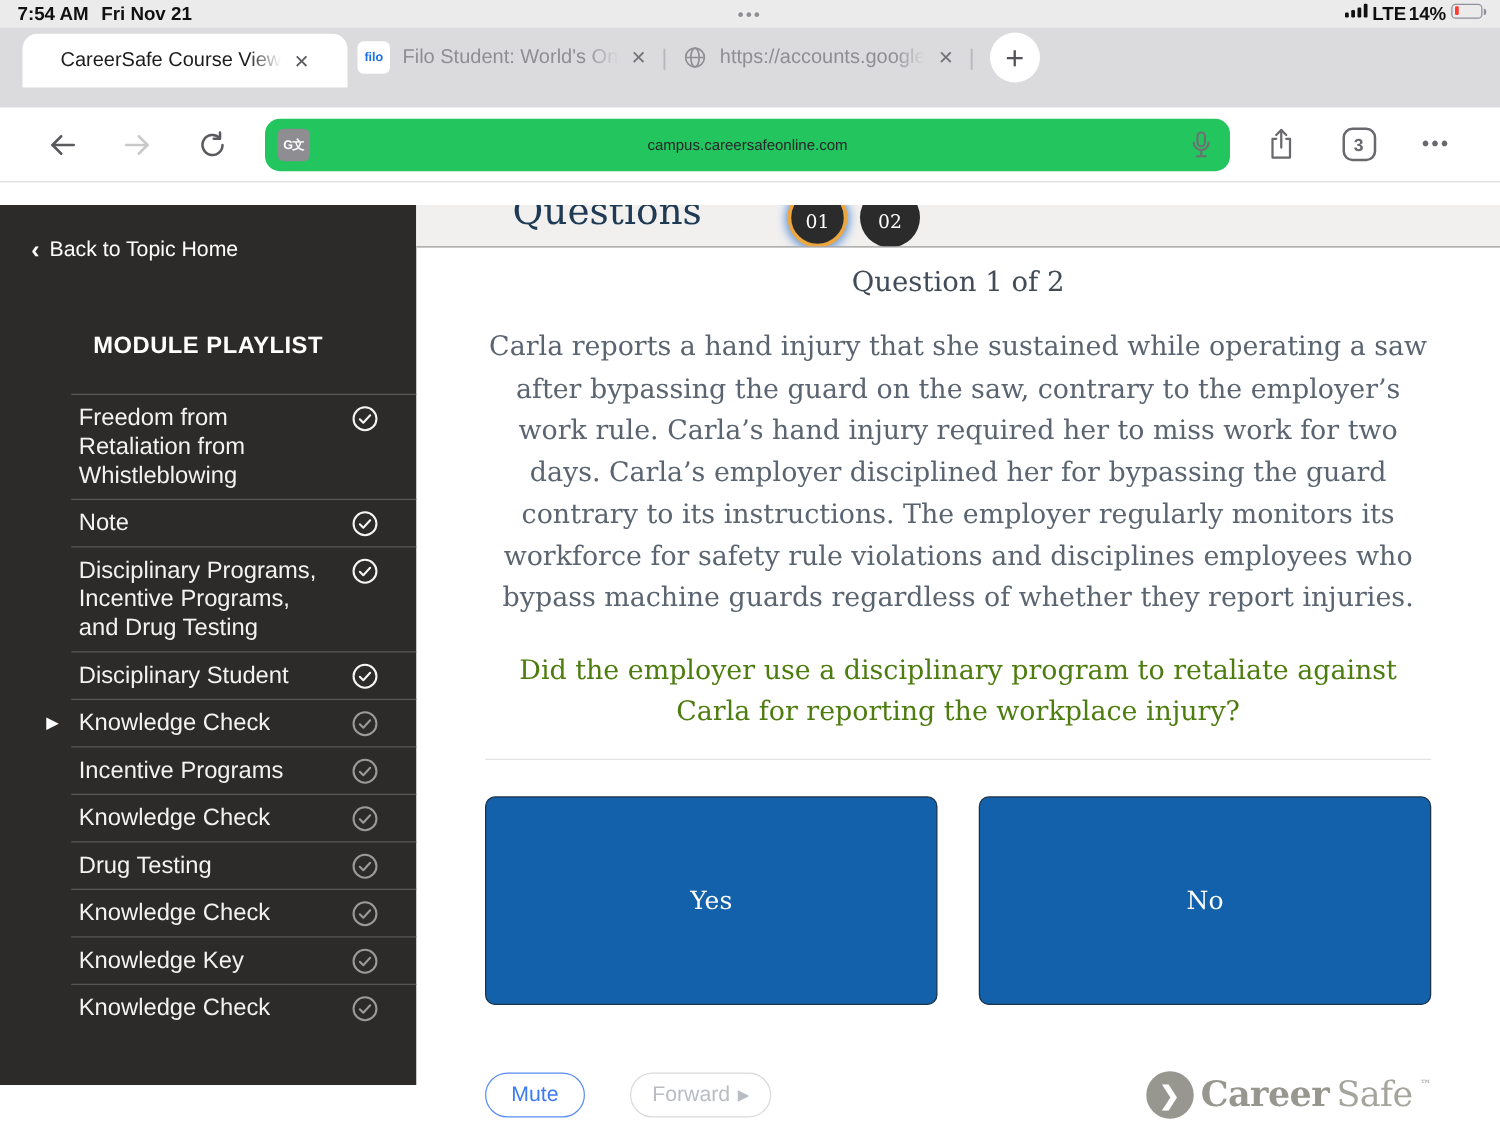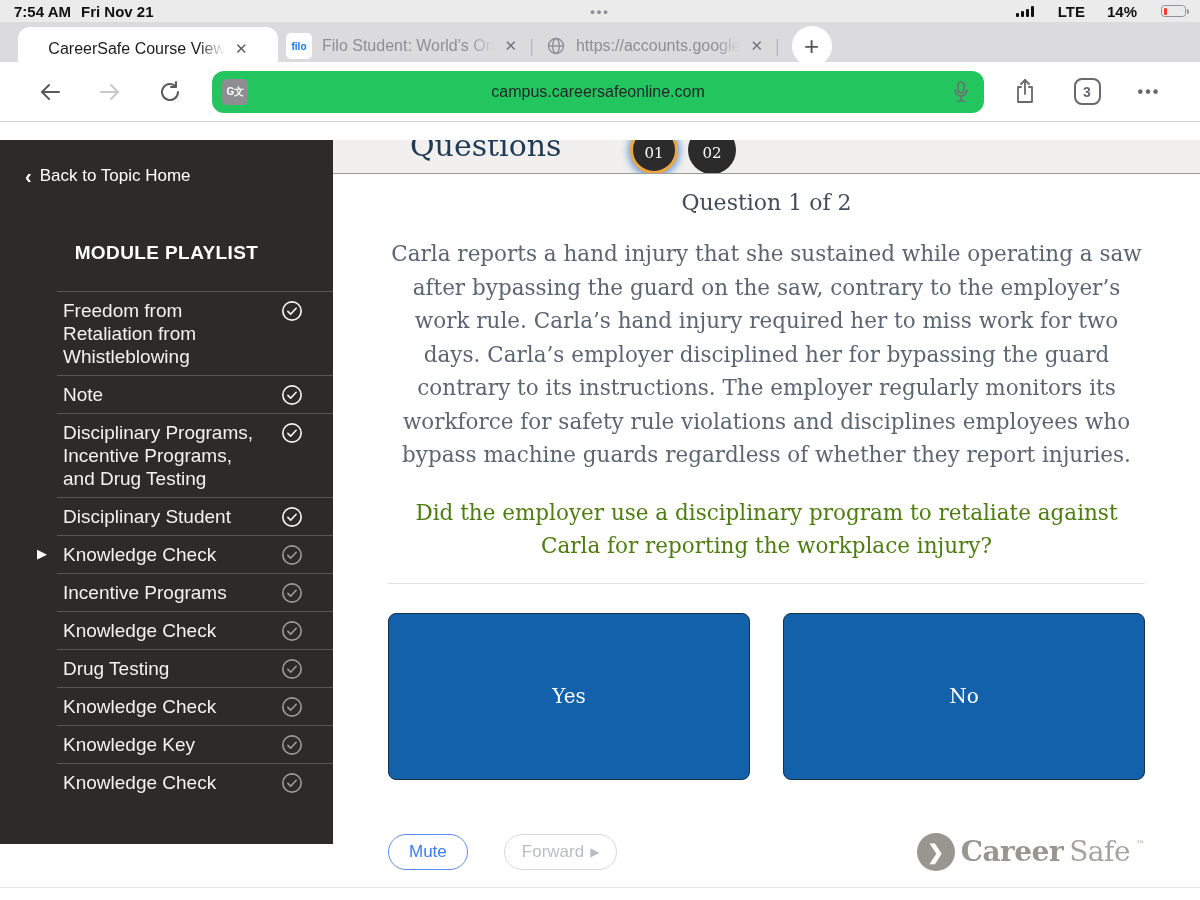--- a/index.html
+++ b/index.html
@@ -5,50 +5,50 @@
   * { margin:0; padding:0; box-sizing:border-box; }
   html,body { width:1200px; height:900px; }
   body { font-family:"Liberation Sans", sans-serif; background:#fff; overflow:hidden; }
 
   
   .status-bar { height:22px; background:#ECEBEC; display:flex; align-items:center; padding:0 14px; font-size:15px; color:#111; }
   .sb-left { display:flex; gap:10px; align-items:center; width:360px; }
   .sb-time { font-weight:700; }
   .sb-date { font-weight:600; }
   .sb-center { flex:1; text-align:center; color:#8e8e93; font-size:13px; letter-spacing:2px; font-weight:700; }
-  .sb-right { width:360px; display:flex; justify-content:flex-end; align-items:center; gap:22px; }
+  .sb-right { width:360px; display:flex; justify-content:flex-end; gap:2px; }
   .signal { display:flex; align-items:flex-end; gap:2px; height:11px; margin-right:2px; }
   .signal i { display:block; width:3px; background:#111; border-radius:1px; }
   .sg1{height:4px}.sg2{height:6px}.sg3{height:8px}.sg4{height:11px}
   .sb-lte { font-weight:600; }
   .sb-batt { font-weight:600; }
   .battery { position:relative; width:25px; height:12px; border:1px solid #90909a; border-radius:3.5px; margin-left:2px; }
   .battery::after { content:""; position:absolute; right:-4px; top:3px; width:2px; height:5px; background:#90909a; border-radius:0 2px 2px 0; }
   .battery .fill { position:absolute; left:1.5px; top:1.5px; bottom:1.5px; width:3.5px; background:#ff3b30; border-radius:1px; }
 
   
-  .tab-strip { position:relative; height:40px; background:#DBDBDE; }
+  .tab-strip { position:relative; height:64px; background:#DBDBDE; }
   .tab-active { position:absolute; left:18px; top:5px; width:260px; height:43px; background:#fff; border-radius:12px 12px 0 0; display:flex; align-items:center; justify-content:center; gap:10px; }
   .tab-active .t-title { font-size:16px; color:#1c1c1e; font-weight:500; max-width:185px; overflow:hidden; white-space:nowrap; -webkit-mask-image:linear-gradient(90deg,#000 85%,transparent); mask-image:linear-gradient(90deg,#000 85%,transparent); }
   .t-close { font-size:15px; color:#5b5b60; cursor:default; }
   .bg-tabs { position:absolute; left:286px; top:0; height:48px; display:flex; align-items:center; gap:12px; }
   .bg-tab { display:flex; align-items:center; gap:10px; }
   .bg-tab .t-title { font-size:16px; color:#8e8e93; max-width:185px; overflow:hidden; white-space:nowrap; -webkit-mask-image:linear-gradient(90deg,#000 85%,transparent); mask-image:linear-gradient(90deg,#000 85%,transparent); }
   .bg-tab .t-close { color:#737378; }
   .tab-sep { color:#b7b7bc; font-size:18px; }
   .filo-badge { width:26px; height:26px; background:#fff; border-radius:5px; display:flex; align-items:center; justify-content:center; color:#1a73e8; font-size:10px; font-weight:700; }
   .globe-ic { width:20px; height:20px; }
   .new-tab-btn { width:40px; height:40px; border-radius:50%; background:#fff; display:flex; align-items:center; justify-content:center; font-size:26px; font-weight:300; color:#545458; }
 
   
   .url-row { height:60px; background:#fff; display:flex; align-items:center; border-bottom:1px solid #d4d4d6; padding:0 20px; }
   .nav-ic { width:60px; display:flex; justify-content:center; }
   .url-field { position:relative; flex:1; height:42px; background:#22c55e; border-radius:12px; display:flex; align-items:center; justify-content:center; margin:0 10px 0 12px; }
   .trans-ic { position:absolute; left:10px; top:8px; width:26px; height:26px; background:#8d8d92; border-radius:5px; color:#fff; font-size:10px; font-weight:700; display:flex; align-items:center; justify-content:center; letter-spacing:-0.5px; }
-  .url-text { font-size:16px; color:#26262a; }
+  .url-text { font-size:12px; color:#26262a; }
   .mic-wrap { position:absolute; right:14px; top:9px; }
   .tool-ic { width:62px; display:flex; justify-content:center; align-items:center; }
   .tabcount { width:27px; height:27px; border:2px solid #68686d; border-radius:8px; display:flex; align-items:center; justify-content:center; font-size:14px; font-weight:600; color:#68686d; }
   .more-dots { color:#68686d; font-size:16px; letter-spacing:2px; font-weight:700; }
 
   
   .content { position:relative; height:770px; background:#fff; }
   .bottom-line { position:absolute; left:0; right:0; bottom:4px; height:1px; background:#e6e6e6; }
 
   

